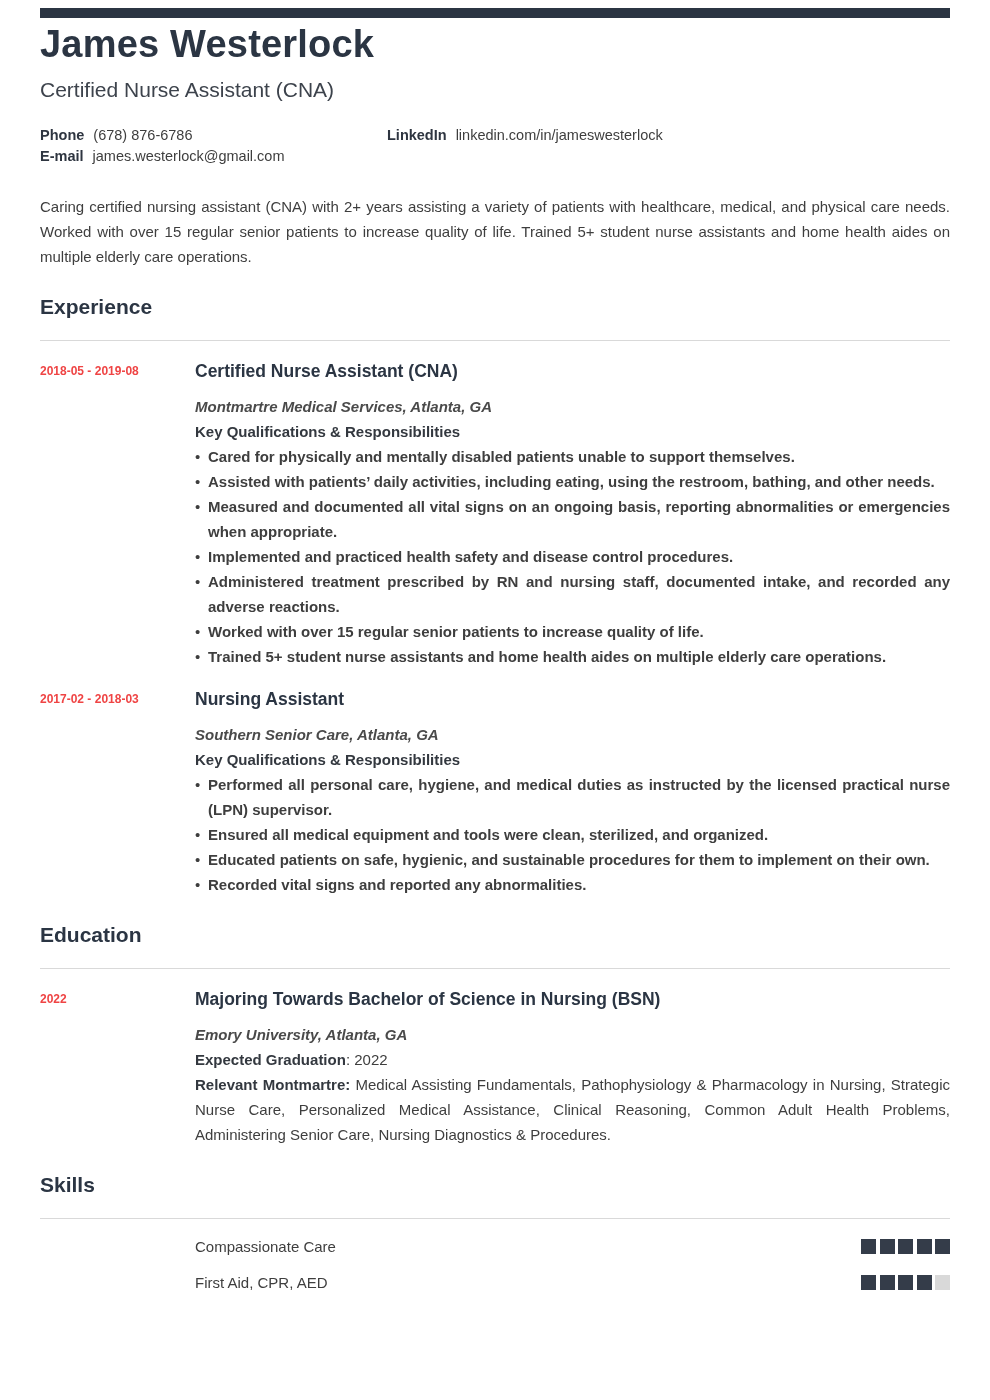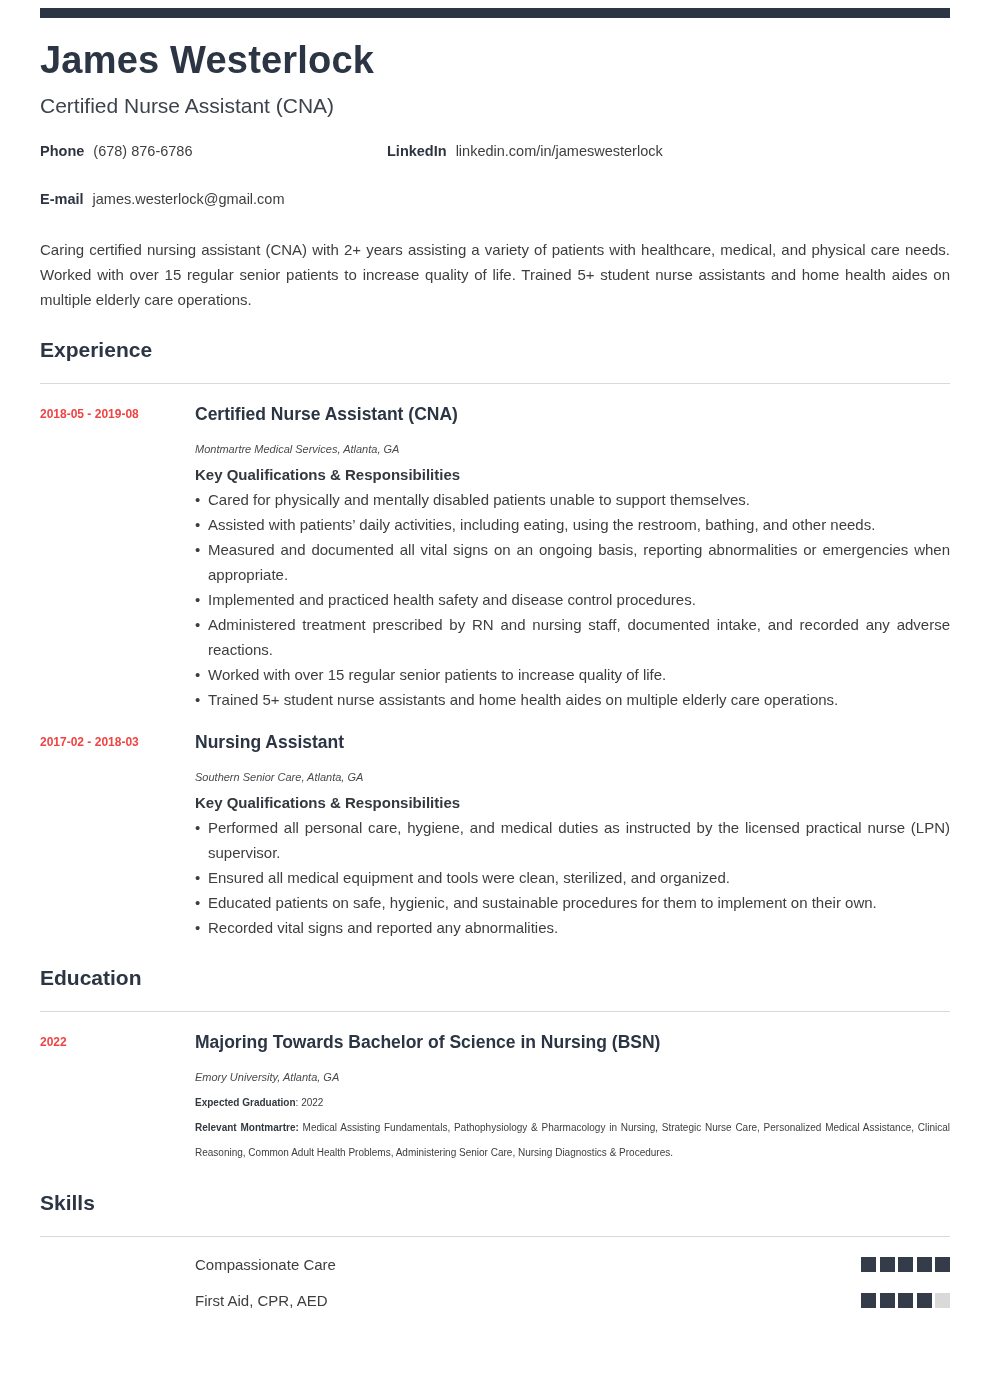--- a/index.html
+++ b/index.html
@@ -8,38 +8,38 @@
     font-family: "Liberation Sans", sans-serif;
     color: #3e3e3e;
     padding: 0 40px;
   }
   .accent-bar {
     margin-top: 8px;
     height: 10px;
     background: #2b3543;
   }
   .name {
-    margin-top: 23px;
+    margin-top: 7px;
     font-size: 38px;
     font-weight: 700;
     color: #2b3543;
     letter-spacing: 0.2px;
     line-height: 1.05;
   }
   .job-title {
     margin-top: 13px;
     font-size: 21px;
     font-weight: 400;
     color: #3d434c;
   }
   .contact {
     margin-top: 25px;
     display: grid;
     grid-template-columns: 347px auto;
-    row-gap: 32px;
+    row-gap: 5px;
     font-size: 14.5px;
   }
   .contact-label { font-weight: 700; color: #2e3540; margin-right: 9px; }
   .contact-value { color: #3e3e3e; }
   .summary {
     margin-top: 30px;
     font-size: 15px;
     line-height: 25px;
     text-align: justify;
     color: #3e3e3e;
@@ -63,47 +63,49 @@
     color: #ef4444;
     padding-top: 3px;
   }
   .entry-title {
     font-size: 17.5px;
     font-weight: 700;
     color: #2b3543;
   }
   .entry-company {
     margin-top: 12px;
-    font-size: 11px;
+    font-size: 15px;
     font-style: italic;
     color: #4a4a4a;
     line-height: 25px;
+    font-weight: bold;
   }
   .group-heading {
     font-size: 15px;
     font-weight: 700;
     color: #33383f;
     line-height: 25px;
   }
   .bullet {
     display: flex;
     font-size: 15px;
     line-height: 25px;
   }
   .bullet-glyph {
     width: 13px;
     flex: 0 0 13px;
     color: #3e3e3e;
   }
   .bullet-text {
     flex: 1 1 auto;
     text-align: justify;
+    font-weight: bold;
   }
   .detail-line {
-    font-size: 10px;
+    font-size: 15px;
     line-height: 25px;
     text-align: justify;
   }
   .detail-label { font-weight: 700; color: #33383f; }
   .skills-list { margin-top: 4px; }
   .skill-row {
     display: grid;
     grid-template-columns: 155px 1fr auto;
     align-items: center;
     margin-top: 19px;

